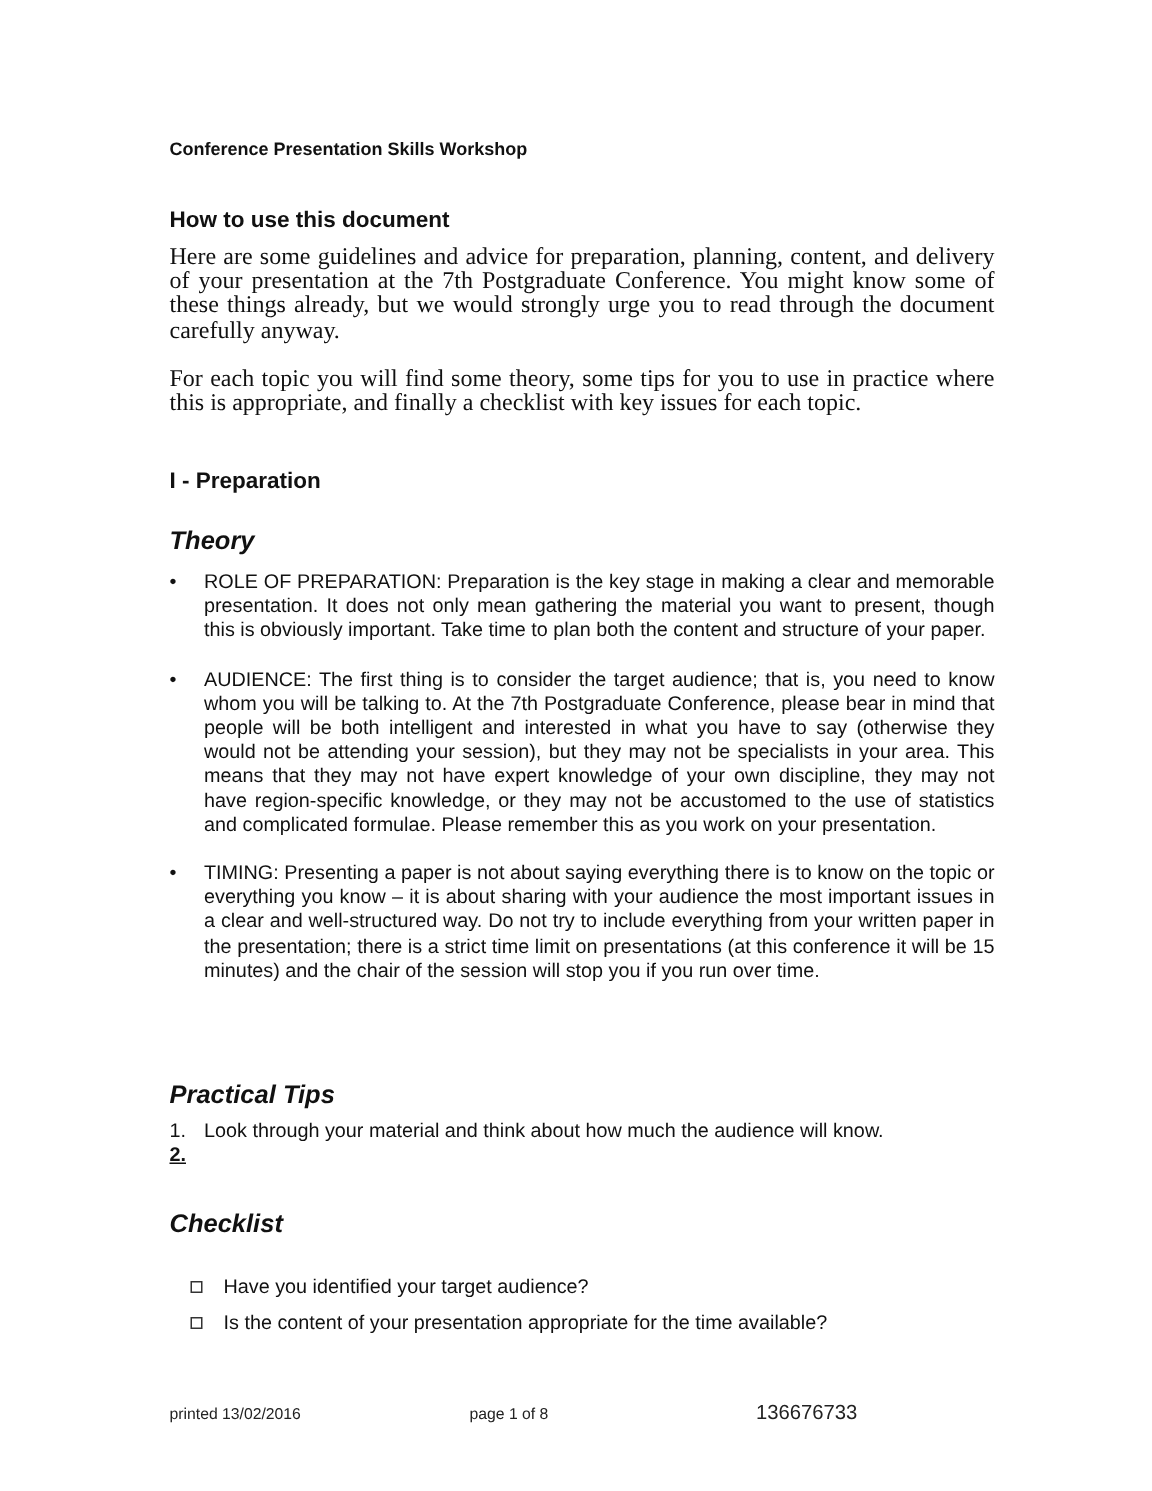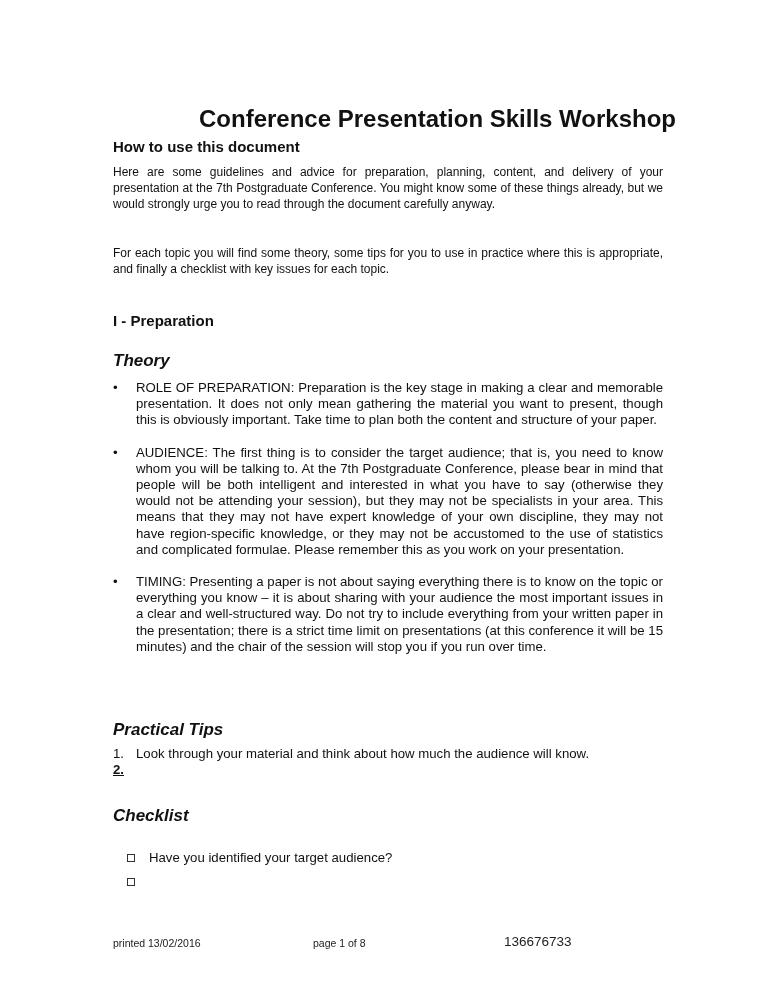--- a/index.html
+++ b/index.html
@@ -1,23 +1,23 @@
 <!DOCTYPE html>
 <html><head>
   <meta charset="utf-8">
   <style>
     html, body { margin: 0; padding: 0; background: #ffffff; }
     body { width: 768px; height: 994px; position: relative; overflow: hidden;
       font-family: "Liberation Sans", sans-serif; color: #111; }
     .page { position: absolute; left: 113px; top: 0; width: 550px; }
-    .title { position: absolute; top: 92px; left: 0; width: 550px; text-align: right;
-      font-size: 24px; font-weight: bold; margin: 13px; }
+    .title { position: absolute; top: 92px; left: 0; width: 550px; text-align: left;
+      font-size: 12px; font-weight: bold; margin: 0; }
     .h2 { font-size: 15px; font-weight: bold; margin: 0; position: absolute; left: 0; }
     .h3 { font-size: 17px; font-weight: bold; font-style: italic; margin: 0; position: absolute; left: 0; text-align: right; }
-    p.body { font-size: 12px; line-height: 16.2px; margin: 0; text-align: justify; position: absolute; left: 0; width: 550px; }
+    p.body { font-size: 16px; line-height: 16.2px; margin: 0; text-align: justify; position: absolute; left: 0; width: 550px; font-family: Liberation Serif, serif; }
     .bullets { position: absolute; left: 0; width: 550px; margin: 0; padding: 0; list-style: none; }
     .bullets li { position: relative; padding-left: 23px; font-size: 13.2px; line-height: 16.2px;
       text-align: justify; margin-bottom: 16px; }
     .bullets li .dot { position: absolute; left: 0; top: 0; }
     .tips { position: absolute; left: 0; width: 550px; margin: 0; padding: 0; list-style: none; }
     .tips li { font-size: 13.2px; line-height: 16.2px; position: relative; padding-left: 23px; }
     .tips li .num { position: absolute; left: 0; }
     .tips li.strong { font-weight: bold; text-decoration: underline; }
     .tips li.strong .num { text-decoration: underline; }
     .checks { position: absolute; left: 0; width: 550px; margin: 13px; padding: 0; list-style: none; }
@@ -68,19 +68,20 @@
   </ol>
 
   <h3 class="h3" style="top:806px;">Checklist</h3>
   <ul class="checks" style="top:837px;">
     <li>
       <span class="box"></span>
       <span>Have you identified your target audience?</span>
     </li>
     <li>
       <span class="box"></span>
+      <span>Is the content of your presentation appropriate for the time available?</span>
     </li>
   </ul>
 </div>
 
 <div class="footer left">printed 13/02/2016</div>
 <div class="footer center">page 1 of 8</div>
 <div class="footer right">136676733</div>
 
 </body></html>

